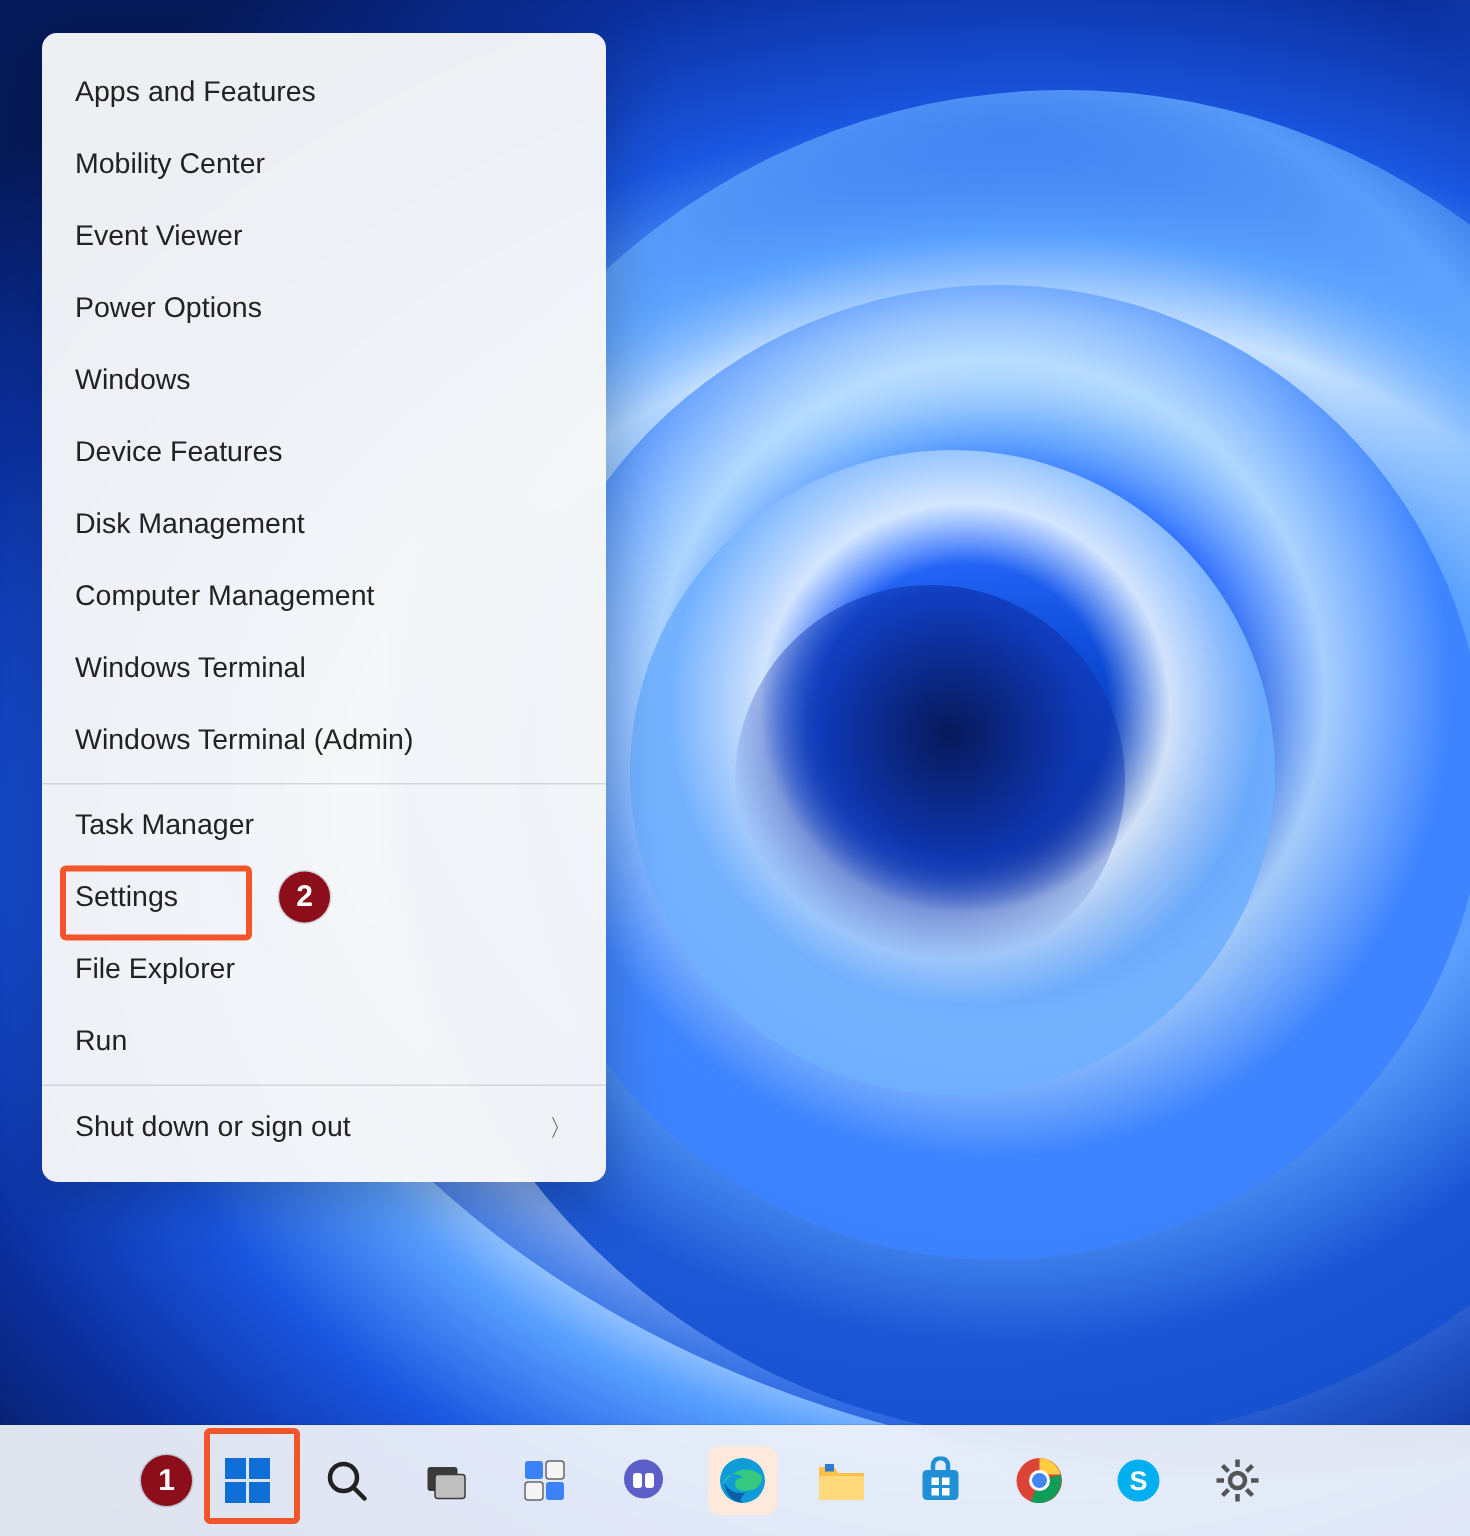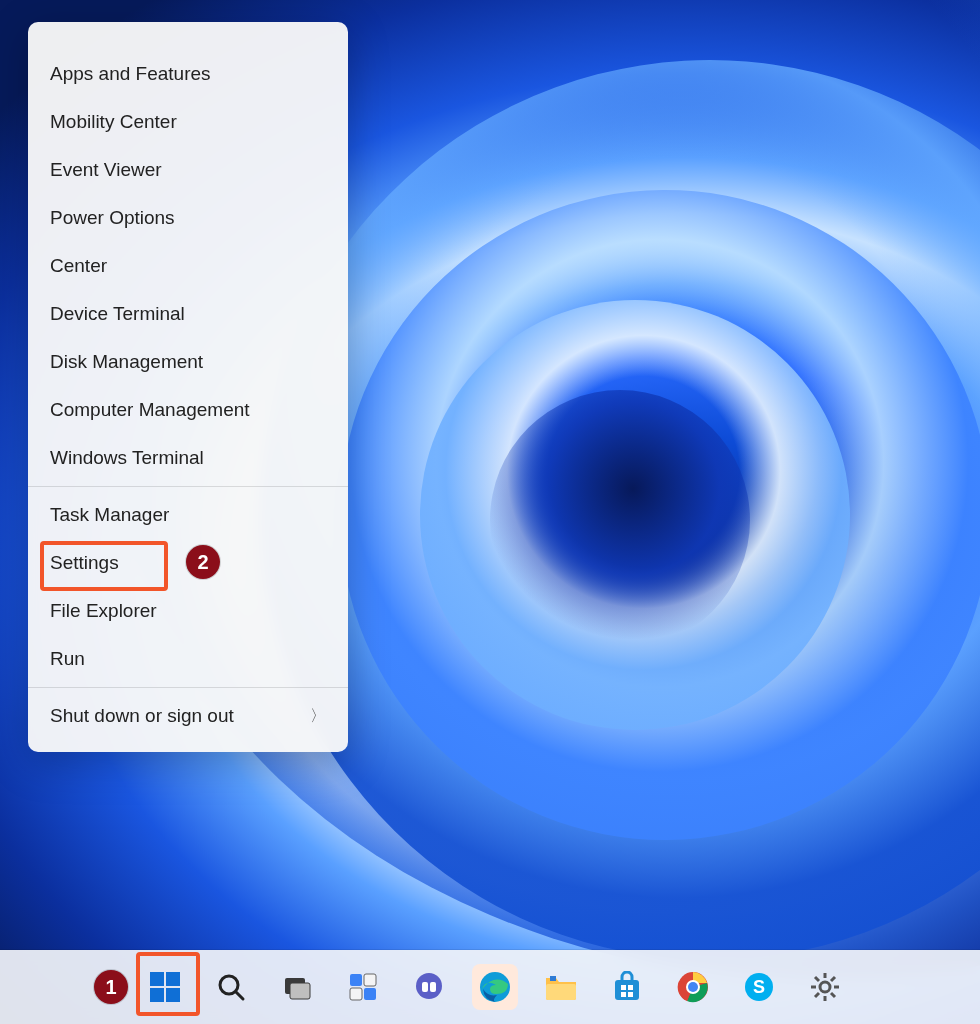--- a/index.html
+++ b/index.html
@@ -8,21 +8,21 @@
     linear-gradient(135deg,#0b3fb8 0%,#4fa3ff 40%,#d6ecff 100%);
     background-blend-mode:normal;}
   
   .swirl{position:absolute;border-radius:50%;mix-blend-mode:normal;}
   .s1{width:1400px;height:1100px;left:120px;top:-120px;background:radial-gradient(circle at 35% 40%,rgba(255,255,255,0) 40%,rgba(30,90,220,.8) 55%,rgba(12,40,140,.95) 70%);}
   .s2{width:900px;height:900px;left:260px;top:60px;background:radial-gradient(circle at 45% 40%,rgba(255,255,255,0) 35%,rgba(100,170,255,.8) 50%,rgba(20,80,210,.9) 66%);transform:rotate(8deg);}
   .s3{width:650px;height:650px;left:340px;top:190px;background:radial-gradient(circle at 50% 42%,rgba(255,255,255,0) 32%,rgba(190,225,255,.85) 45%,rgba(60,130,255,.9) 62%);transform:rotate(-6deg);}
   .s4{width:430px;height:430px;left:420px;top:300px;background:radial-gradient(circle at 52% 40%,rgba(255,255,255,0) 28%,rgba(230,243,255,.9) 40%,rgba(110,175,255,.88) 58%);}
   .s5{width:260px;height:260px;left:490px;top:390px;background:radial-gradient(circle at 55% 38%,rgba(7,25,90,1) 0%,rgba(15,55,180,.9) 40%,rgba(255,255,255,0) 70%);}
   
-  .menu{position:absolute;left:28px;top:22px;width:320px;background:rgba(248,248,248,.96);border-radius:10px;box-shadow:0 10px 40px rgba(0,0,0,.25);padding-top:28px;padding-bottom:12px;backdrop-filter:blur(6px);}
+  .menu{position:absolute;left:28px;top:22px;width:376px;background:rgba(248,248,248,.96);border-radius:10px;box-shadow:0 10px 40px rgba(0,0,0,.25);padding-top:16px;padding-bottom:12px;backdrop-filter:blur(6px);}
   .menu-item{height:48px;display:flex;align-items:center;padding:0 22px;font-size:19px;color:#222;cursor:default;position:relative;}
   .sep{height:1px;background:rgba(0,0,0,.12);margin:4px 0;}
   .chevron{margin-left:auto;color:#555;font-size:16px;}
   .hl-box{position:absolute;border:4px solid #f2552a;border-radius:4px;pointer-events:none;}
   .callout{width:34px;height:34px;border-radius:50%;background:#8b0e1a;color:#fff;font-size:20px;font-weight:600;display:flex;align-items:center;justify-content:center;position:absolute;box-shadow:0 0 0 1px rgba(0,0,0,.15);}
   
   .taskbar{position:absolute;left:0;bottom:0;width:100%;height:74px;background:rgba(242,244,249,.92);backdrop-filter:blur(8px);display:flex;align-items:center;box-shadow:0 -1px 0 rgba(0,0,0,.08);}
   .tb-icons{display:flex;align-items:center;gap:20px;margin-left:90px;}
   .tb-btn{width:46px;height:46px;border-radius:6px;display:flex;align-items:center;justify-content:center;}
   svg{display:block;}
@@ -44,33 +44,36 @@
     <div class="menu-item">
         <span>Mobility Center</span>
       </div>
     <div class="menu-item">
         <span>Event Viewer</span>
       </div>
     <div class="menu-item">
         <span>Power Options</span>
       </div>
     <div class="menu-item">
-        <span>Center</span>
+        <span>Windows</span>
       </div>
     <div class="menu-item">
-        <span>Device Terminal</span>
+        <span>Device Features</span>
       </div>
     <div class="menu-item">
         <span>Disk Management</span>
       </div>
     <div class="menu-item">
         <span>Computer Management</span>
       </div>
     <div class="menu-item">
         <span>Windows Terminal</span>
+      </div>
+    <div class="menu-item">
+        <span>Windows Terminal (Admin)</span>
       </div>
     <div class="sep"></div>
     <div class="menu-item">
         <span>Task Manager</span>
       </div>
     <div class="menu-item" style="position:relative;">
       <span>Settings</span>
       <span class="hl-box" style="left:12px;top:2px;width:120px;height:42px;"></span>
       <span class="callout" style="left:158px;top:6px;">2</span>
     </div>

